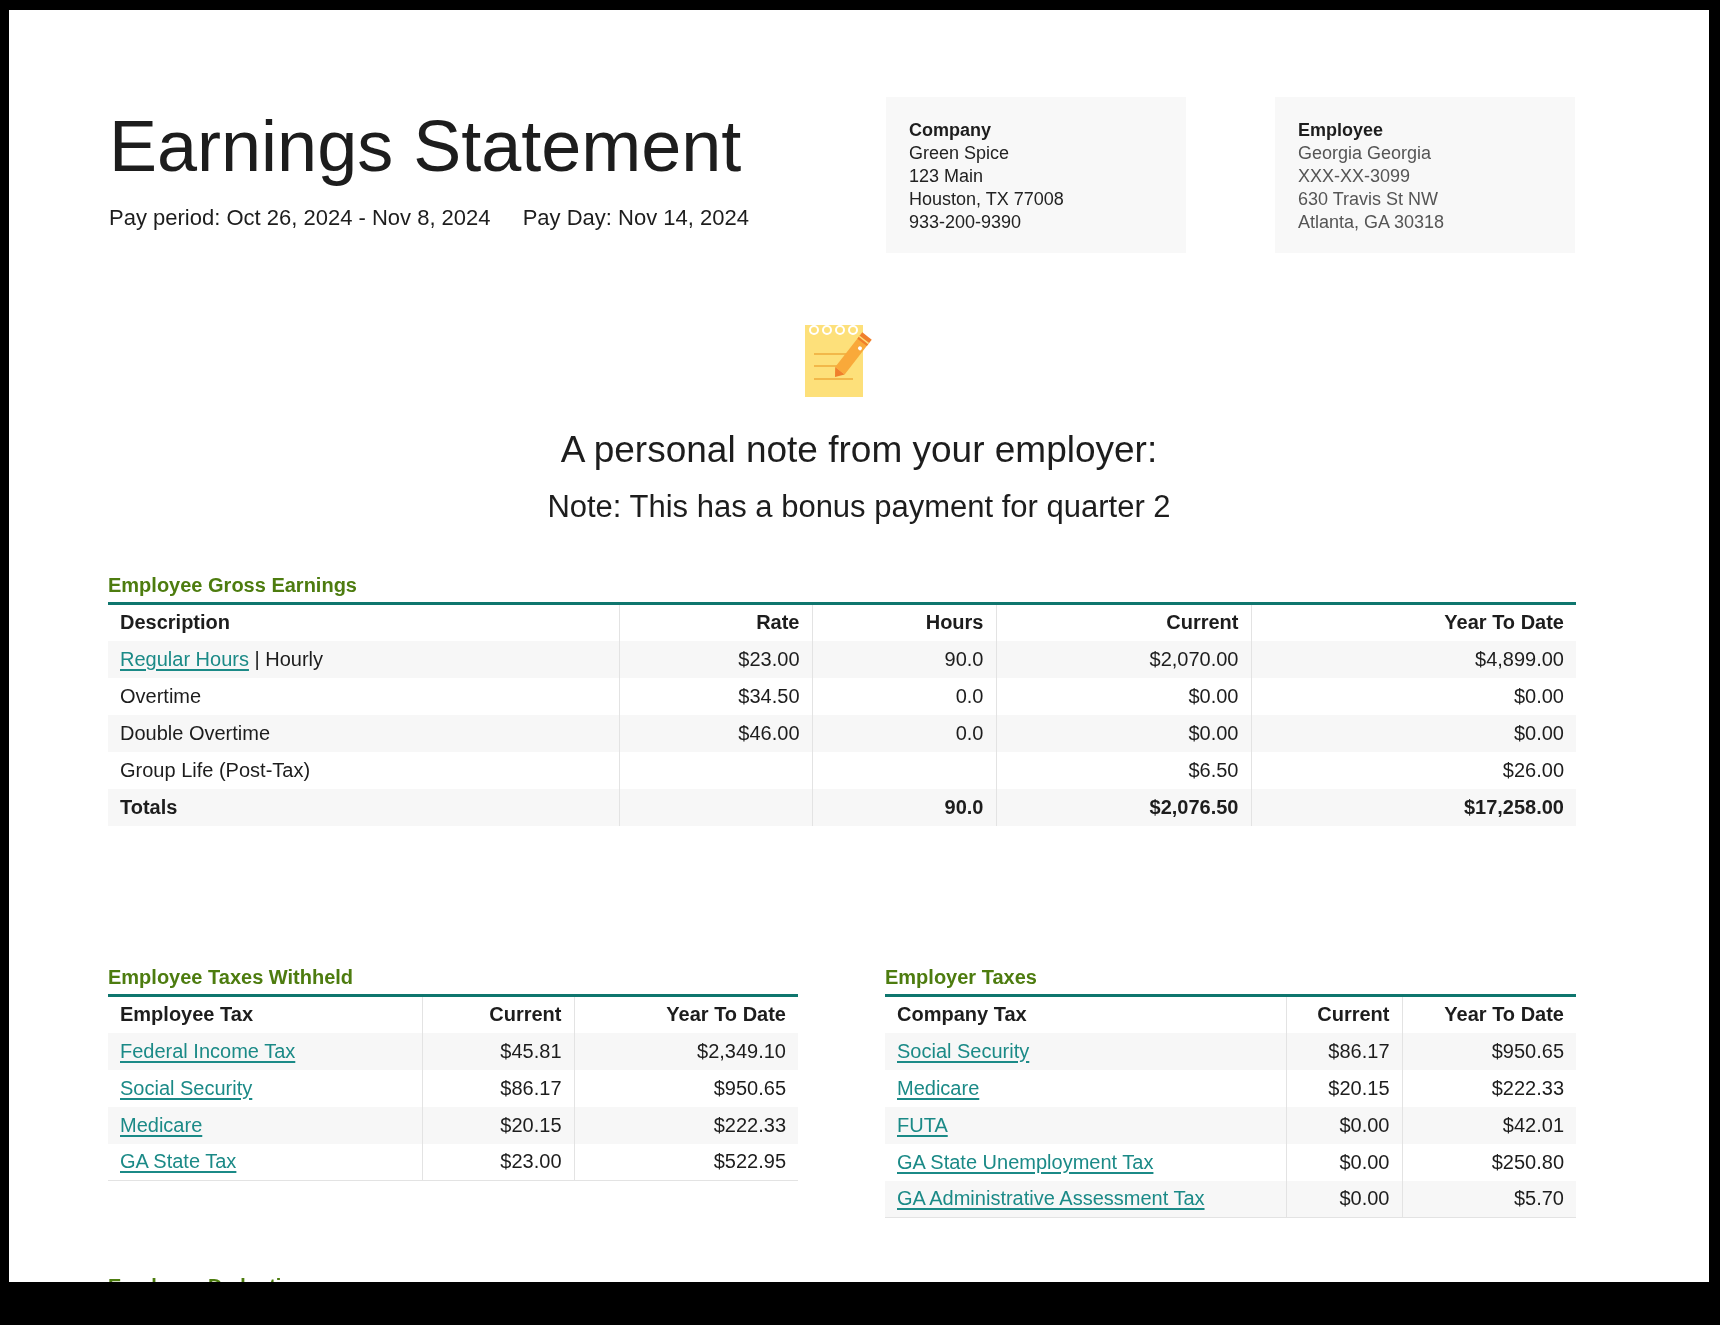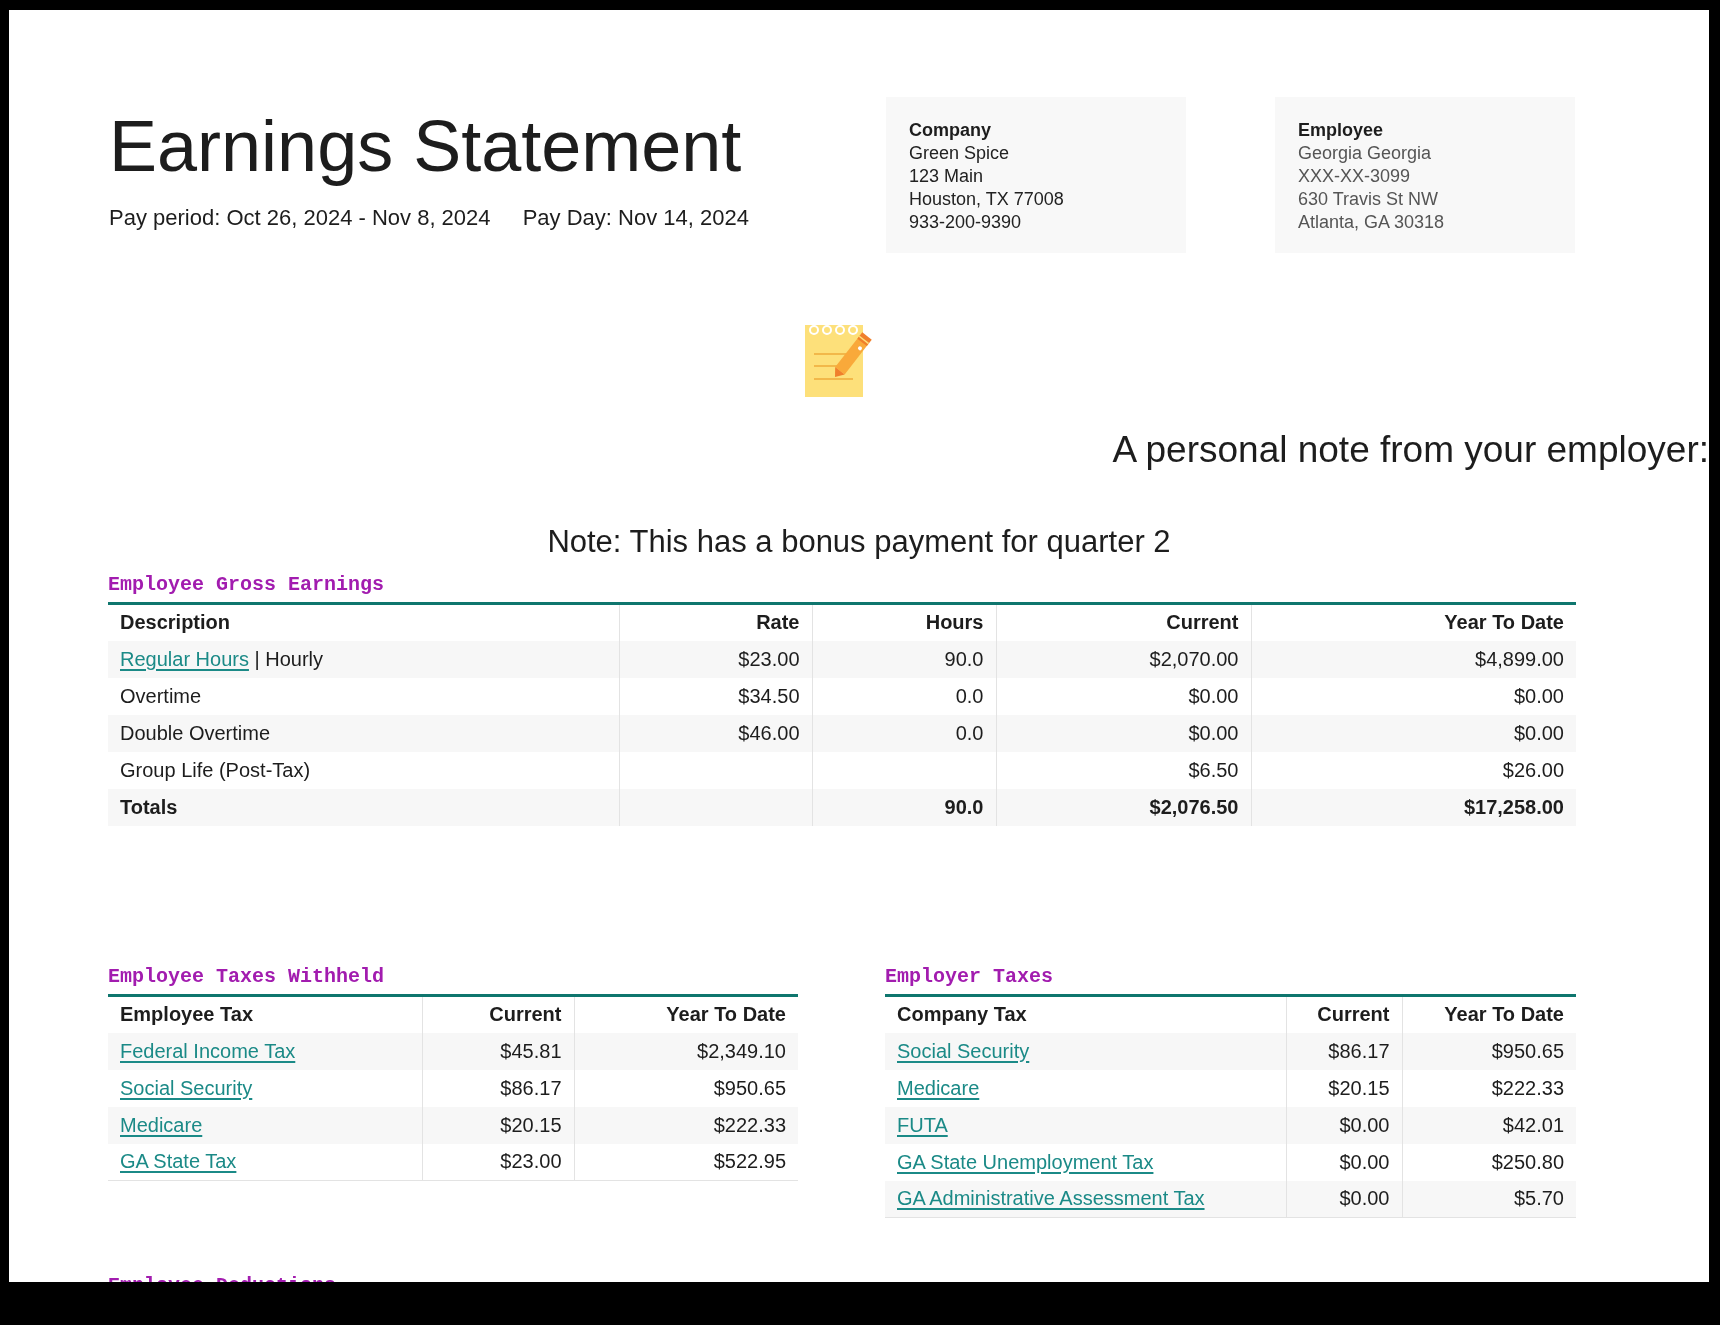--- a/index.html
+++ b/index.html
@@ -14,23 +14,23 @@
   }
   .abs { position:absolute; }
   .title { left:100px; top:96px; font-size:72px; line-height:80px; color:#1d1d1d; white-space:nowrap; }
   .period { left:100px; top:193px; width:640px; font-size:22px; line-height:29px; color:#1d1d1d; }
   .period span + span { margin-left:26px; }
   .infobox { background:#f8f8f8; top:87px; width:300px; height:156px; box-sizing:border-box; padding:22px 23px; font-size:18px; line-height:23px; }
   .infobox .hd { font-weight:bold; color:#1d1d1d; }
   .company { left:877px; color:#222; }
   .employee { left:1266px; color:#555; }
   .note-icon { left:796px; top:311px; width:78px; height:76px; }
-  .note-head { left:0; width:1700px; top:418px; text-align:right; font-size:37px; line-height:44px; color:#1d1d1d; }
-  .note-text { left:0; width:1700px; top:513px; text-align:center; font-size:31px; line-height:38px; color:#1d1d1d; }
-  .sec-label { font-size:20px; font-weight:bold; color:#a21caf; line-height:24px;font-family:Liberation Mono, monospace; }
+  .note-head { left:0; width:1700px; top:418px; text-align:center; font-size:37px; line-height:44px; color:#1d1d1d; }
+  .note-text { left:0; width:1700px; top:478px; text-align:center; font-size:31px; line-height:38px; color:#1d1d1d; }
+  .sec-label { font-size:20px; font-weight:bold; color:#4d7c0f; line-height:24px; }
   table.grid { position:absolute; border-collapse:collapse; border-top:3px solid #0f766e; font-size:20px; color:#1d1d1d; }
   table.grid th, table.grid td { height:37px; padding:0 12px; border-left:1px solid #e3e3e3; white-space:nowrap; box-sizing:border-box; }
   table.grid th:first-child, table.grid td:first-child { border-left:none; }
   table.grid th { font-weight:bold; text-align:right; height:37px; }
   table.grid th.l, table.grid td.l { text-align:left; }
   table.grid td { text-align:right; }
   table.grid tbody tr:nth-child(odd) { background:#f7f7f7; }
   table.grid tbody tr.total { font-weight:bold; }
   table.bottomline { border-bottom:1px solid #e3e3e3; }
   a.lnk { color:#1b8a87; text-decoration:underline; text-decoration-style:solid; text-underline-offset:3px; cursor:pointer; }

